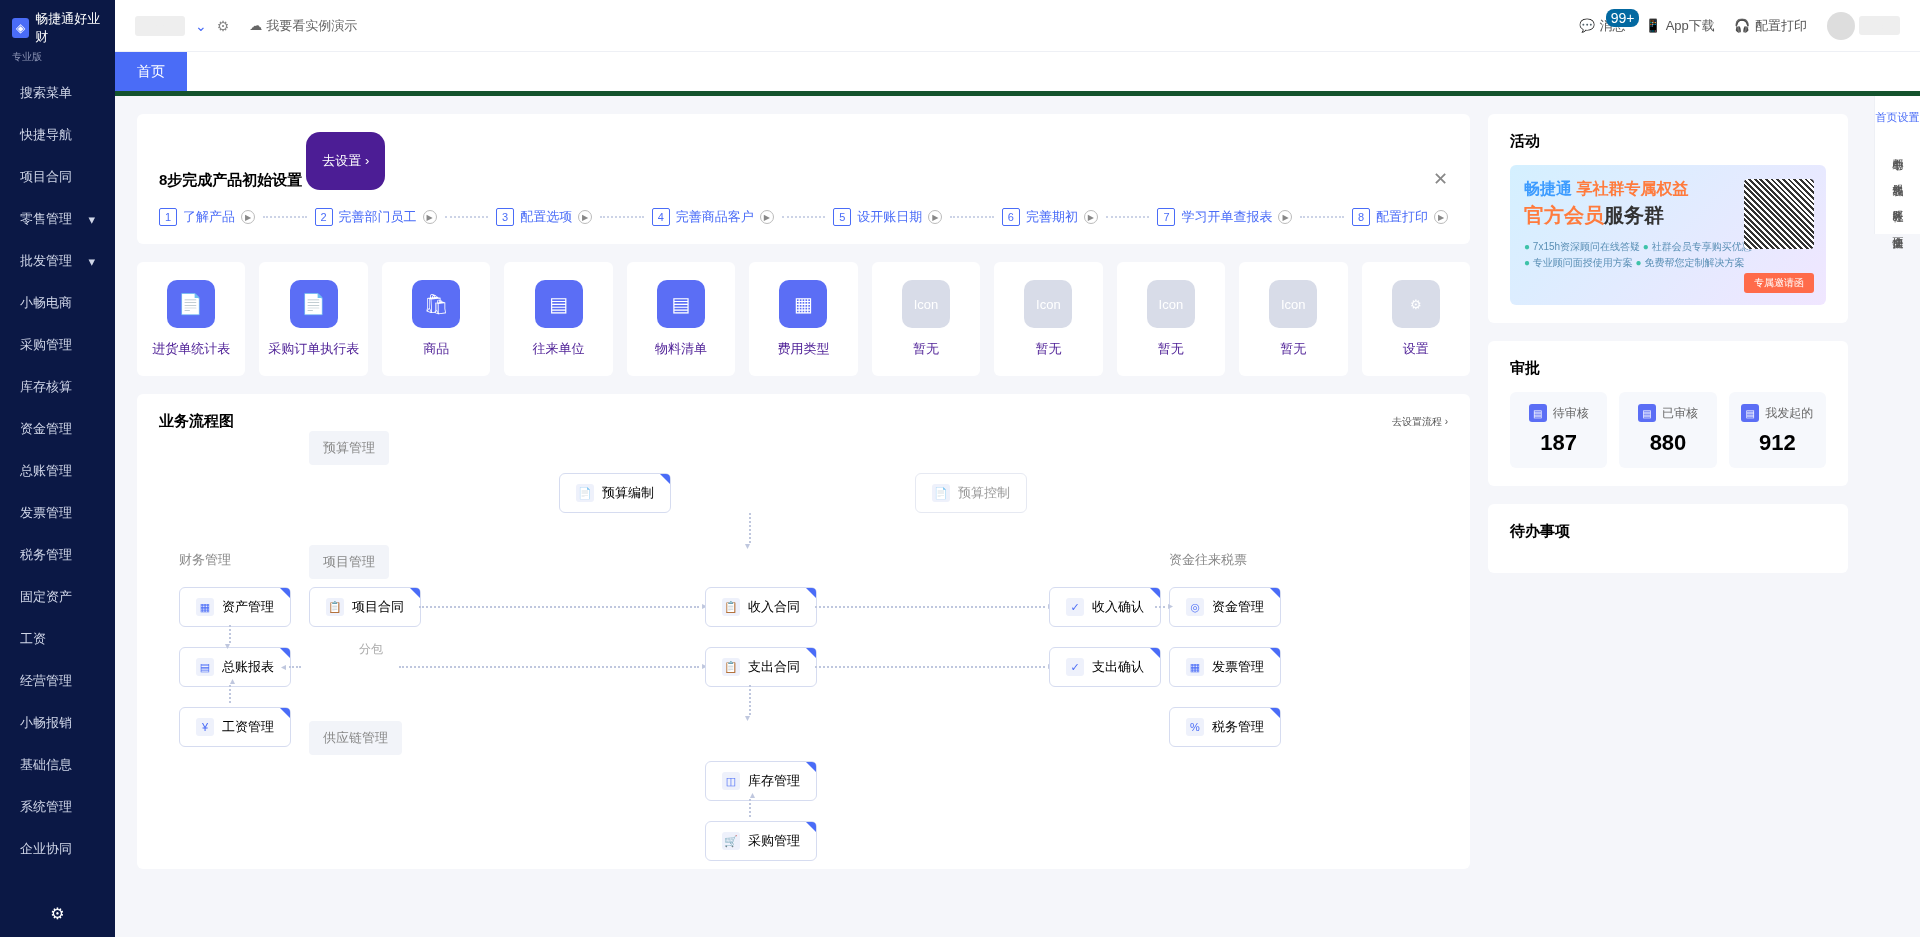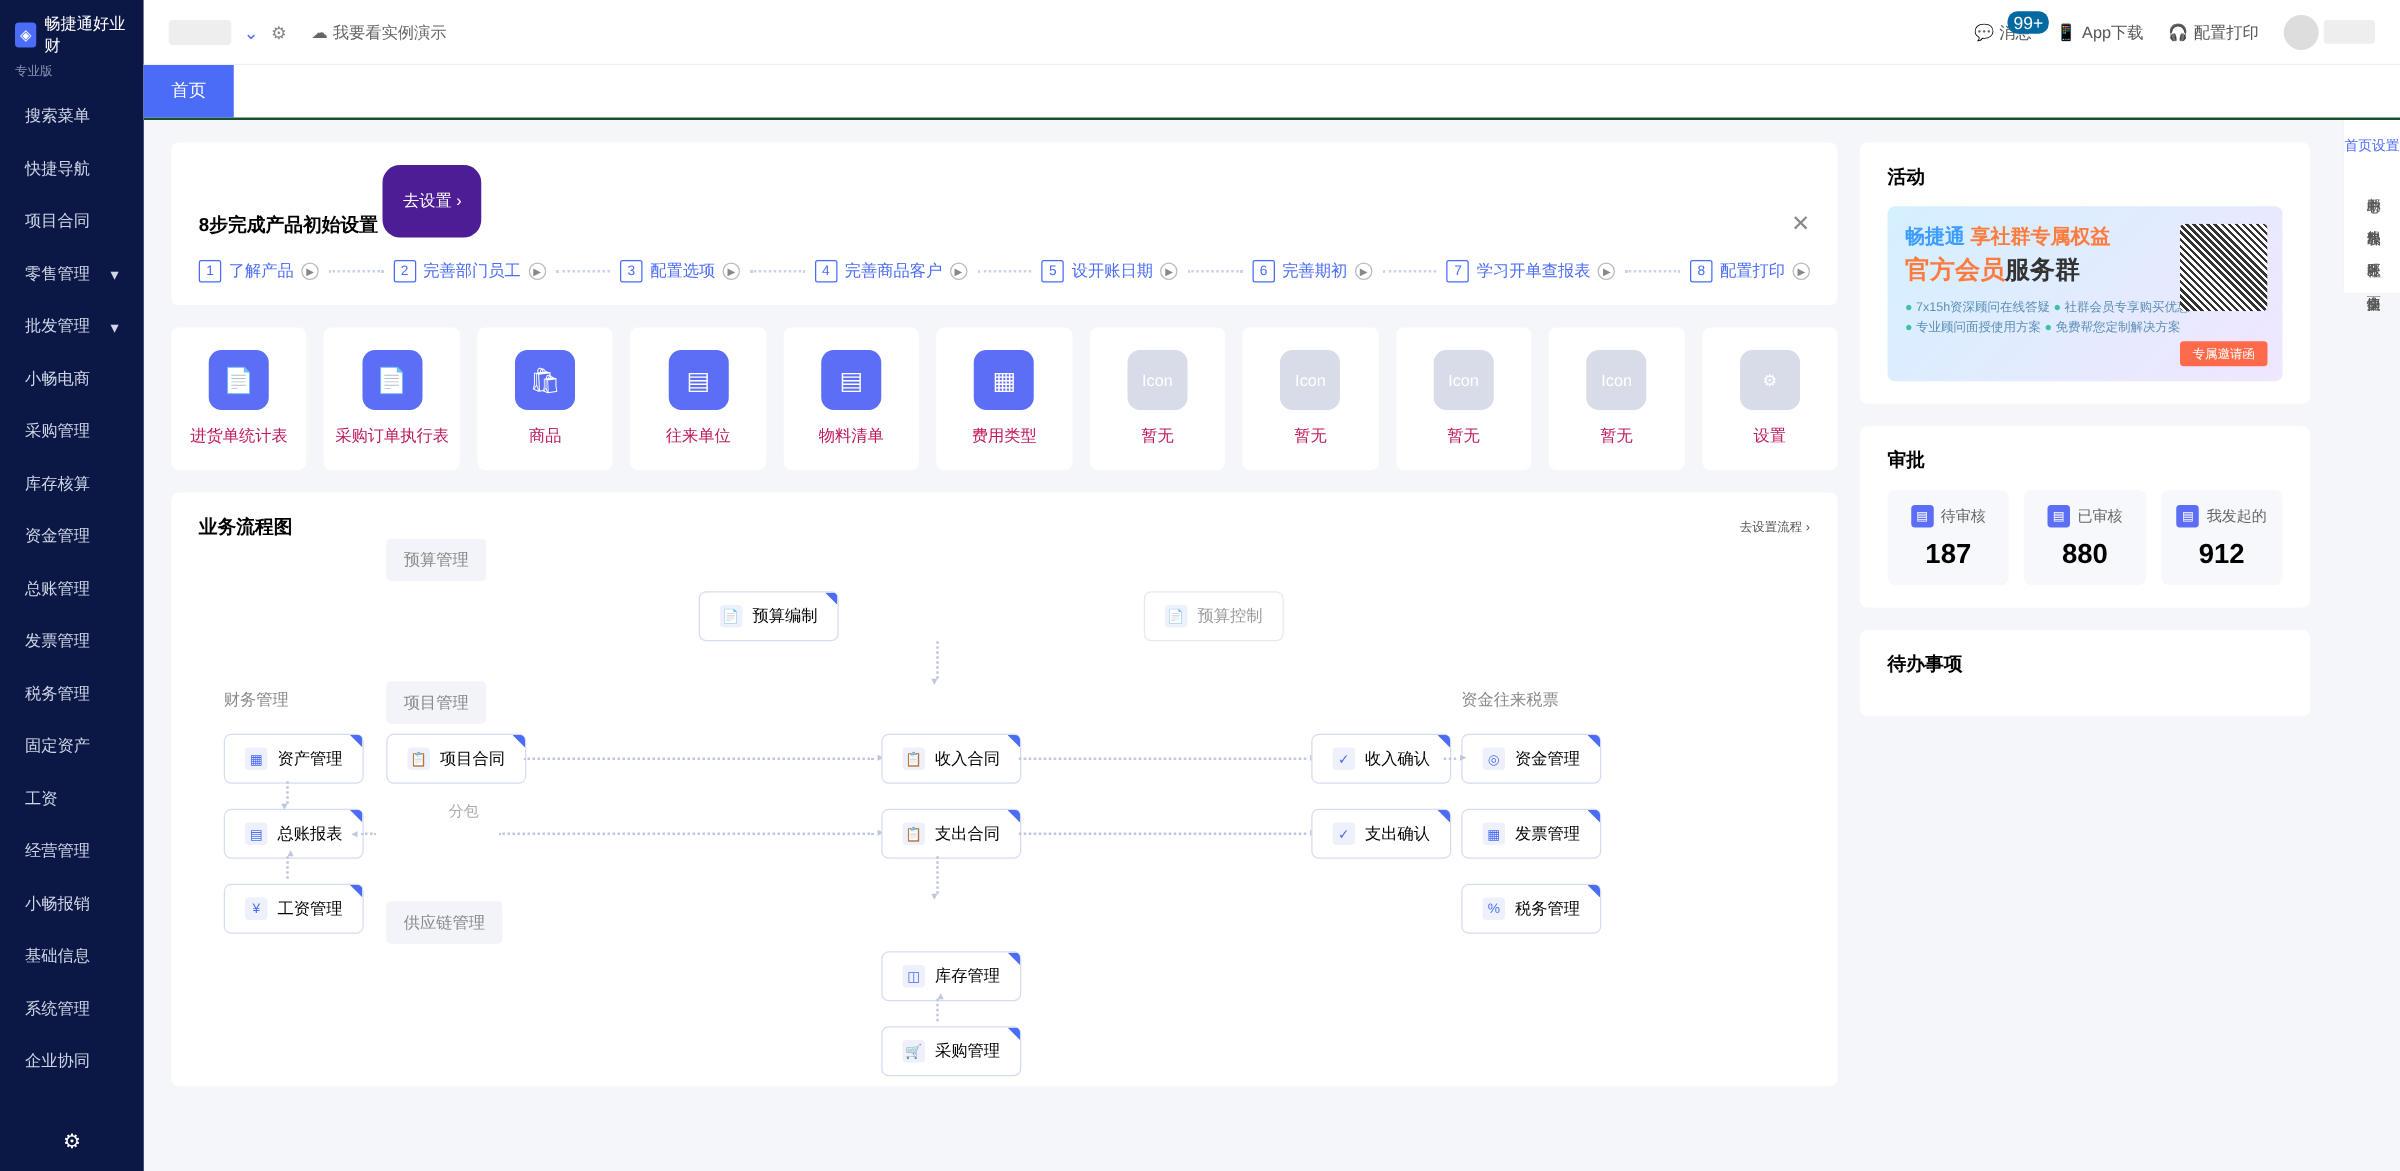--- a/index.html
+++ b/index.html
@@ -16,21 +16,21 @@
 .topbar{background:#fff;height:52px;display:flex;align-items:center;padding:0 20px;border-bottom:1px solid #eef0f5}
 .org{display:flex;align-items:center;gap:10px;font-size:14px;color:#333}
 .org-name{background:#eee;color:#eee;padding:2px 18px;border-radius:3px}
 .chev{color:#4a6cf7}
 .demo{margin-left:20px;font-size:13px;color:#666;display:flex;align-items:center;gap:4px}
 .top-right{margin-left:auto;display:flex;align-items:center;gap:20px;font-size:13px;color:#555}
 .tr-item{display:flex;align-items:center;gap:4px;cursor:pointer;position:relative}
 .badge{position:absolute;top:-8px;right:-14px;background:#0369a1;color:#fff;font-size:14px;padding:1px 5px;border-radius:8px}
 .avatar{width:28px;height:28px;border-radius:50%;background:#ddd}
 .avatar-name{background:#eee;color:#eee;padding:2px 14px;border-radius:3px}
-.tabs{background:#fff;height:44px;display:flex;align-items:stretch;border-bottom:2px solid #14532d}
+.tabs{background:#fff;height:44px;display:flex;align-items:stretch;border-bottom:5px solid #14532d}
 .tab{padding:0 22px;display:flex;align-items:center;font-size:14px;cursor:pointer}
 .tab.active{background:#4a6cf7;color:#fff}
 .content{flex:1;overflow:auto;padding:18px 22px;display:flex;gap:18px;position:relative}
 .left-col{flex:1;min-width:0;display:flex;flex-direction:column;gap:18px}
 .right-rail{position:absolute;right:0;top:0;width:46px;background:#fff;border-left:1px solid #eef0f5;display:flex;flex-direction:column;align-items:center;padding-top:8px;gap:14px}
 .rail-item{writing-mode:vertical-rl;font-size:11px;color:#555;cursor:pointer;padding:6px 0}
 .rail-item.blue{color:#4a6cf7;writing-mode:horizontal-tb;text-align:center;line-height:1.3}
 .expand{position:absolute;top:6px;right:4px;font-size:14px;color:#888;cursor:pointer}
 .card{background:#fff;border-radius:6px;padding:18px 22px}
 .setup-head{display:flex;align-items:flex-end;gap:4px;margin-bottom:18px}
@@ -40,21 +40,21 @@
 .steps{display:flex;align-items:center;justify-content:space-between}
 .step{display:flex;align-items:center;gap:6px;font-size:13px;color:#555}
 .step-num{width:18px;height:18px;border:1px solid #4a6cf7;color:#4a6cf7;display:flex;align-items:center;justify-content:center;font-size:11px;border-radius:2px}
 .step-name{color:#4a6cf7}
 .step-play{width:14px;height:14px;border:1px solid #bbb;border-radius:50%;display:flex;align-items:center;justify-content:center;font-size:8px;color:#888}
 .step-dots{flex:1;border-top:2px dotted #ccd3e6;margin:0 8px}
 .quick-row{display:flex;gap:14px}
 .quick-item{flex:1;background:#fff;border-radius:6px;padding:18px 0;display:flex;flex-direction:column;align-items:center;gap:12px;cursor:pointer}
 .quick-icon{width:48px;height:48px;background:#5b6ef5;border-radius:10px;display:flex;align-items:center;justify-content:center;color:#fff;font-size:20px}
 .quick-icon.gray{background:#d8dce8;color:#fff;font-size:13px}
-.quick-label{font-size:13px;color:#be185d}
+.quick-label{font-size:13px;color:#4c1d95}
 .flow-card{background:#fff;border-radius:6px;padding:18px 22px}
 .flow-head{display:flex;align-items:center;margin-bottom:0}
 .flow-title{font-size:15px;font-weight:600}
 .flow-link{margin-left:auto;font-size:10px;color:#555;cursor:pointer}
 .flow-body{position:relative;min-height:420px}
 .flow-section-label{position:absolute;background:#f2f4f9;padding:8px 14px;font-size:13px;color:#888;border-radius:4px}
 .flow-node{position:absolute;background:#fff;border:1px solid #d6dcf0;border-radius:6px;padding:10px 16px;font-size:13px;display:flex;align-items:center;gap:8px;cursor:pointer}
 .flow-node::after{content:"";position:absolute;top:0;right:0;width:0;height:0;border-left:10px solid transparent;border-top:10px solid #4a6cf7;border-top-right-radius:4px}
 .flow-node.muted{color:#999;border-color:#e6e9f2}
 .flow-node.muted::after{display:none}

